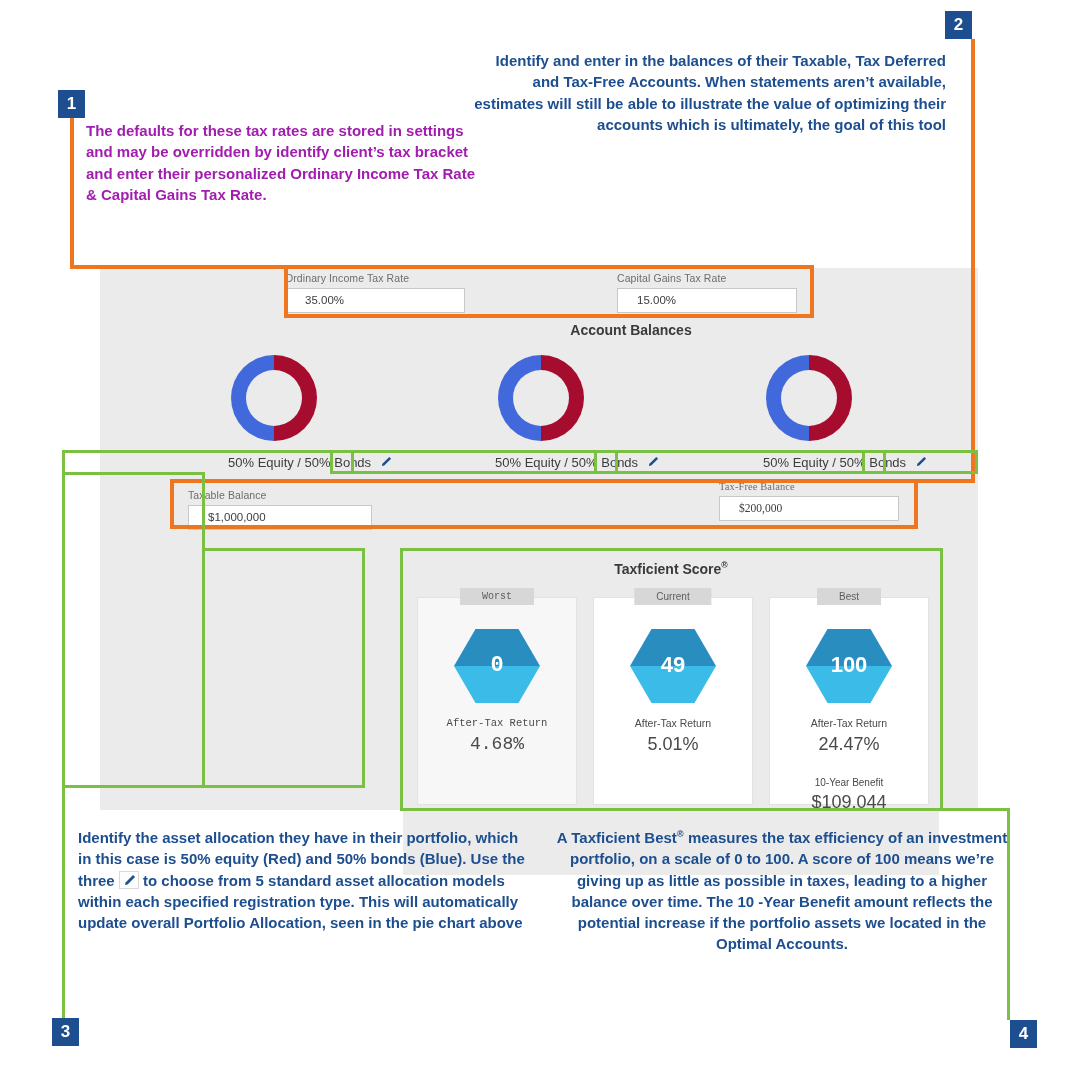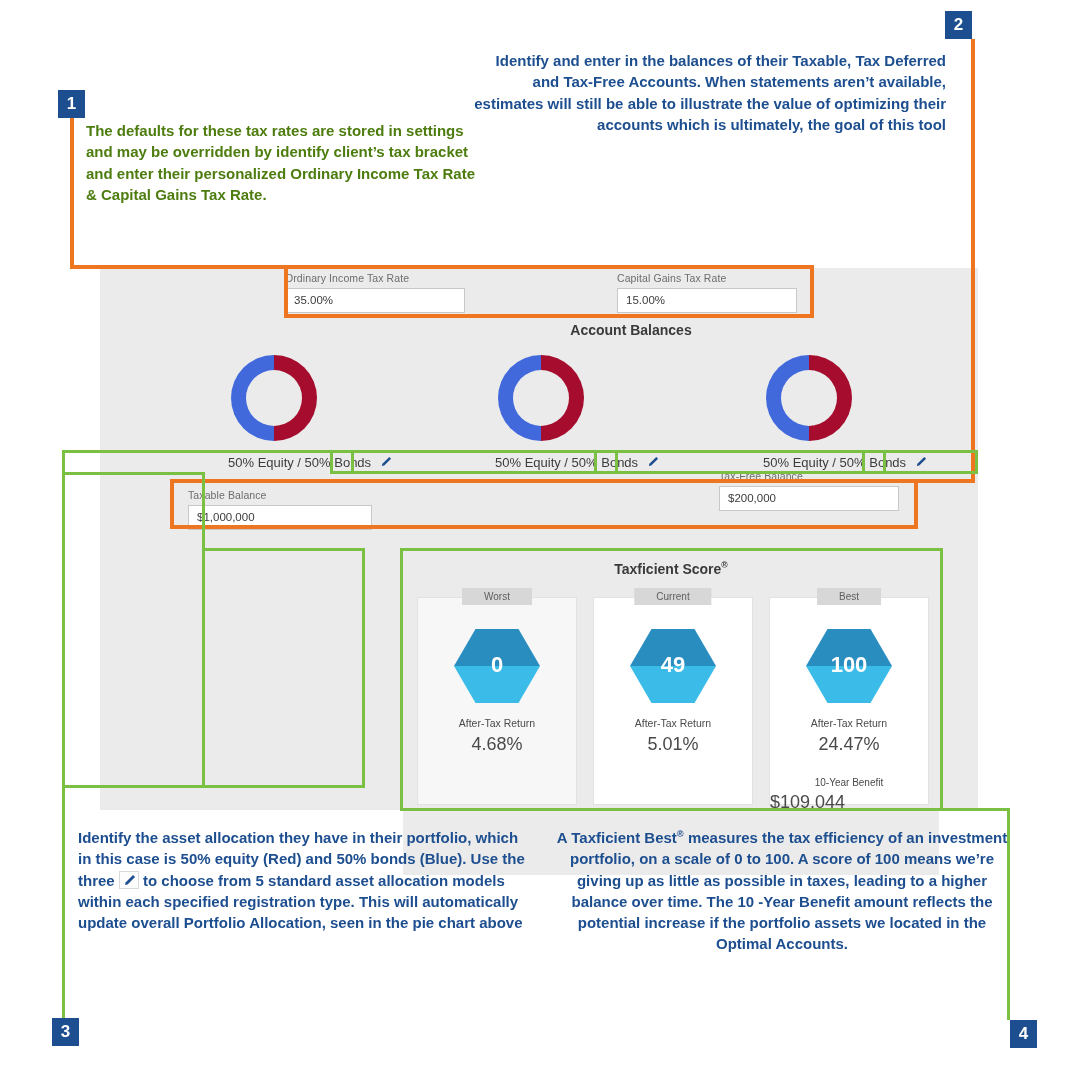--- a/index.html
+++ b/index.html
@@ -21,21 +21,21 @@
   
   .field { position: absolute; }
   .field-label {
     font-size: 10.5px; color: #6d6d6d; letter-spacing: .1px;
     margin-bottom: 4px; white-space: nowrap;
   }
   .field-input {
     background: #ffffff; border: 1px solid #c8c8c8;
     height: 25px; line-height: 23px;
     font-size: 11.5px; color: #3c3c3c;
-    padding: 0 8px; white-space: nowrap; overflow: hidden;
+    padding: 0 19px; white-space: nowrap; overflow: hidden;
   }
 
   
   .section-title {
     position: absolute; text-align: center;
     font-size: 14px; font-weight: bold; color: #3a3a3a;
   }
 
   
   .donut-wrap { position: absolute; }
@@ -85,21 +85,21 @@
     color: #3a3a3a; padding-top: 9px;
   }
   .score-cards {
     position: absolute; left: 14px; top: 46px;
     display: flex; gap: 16px;
   }
   .score-card {
     position: relative; width: 160px; height: 208px;
     background: #ffffff; border: 1px solid #e2e2e2;
   }
-  .score-card.muted { background: #f7f7f7; }
+  .score-card.muted { background: #f7f7f7; font-family: Liberation Mono, monospace; }
   .score-chip {
     position: absolute; left: 50%; top: -10px; transform: translateX(-50%);
     background: #d7d7d7; color: #5e5e5e;
     font-size: 10px; padding: 3px 22px; white-space: nowrap;
   }
   .hexwrap {
     position: relative; width: 86px; height: 74px; margin: 31px auto 0;
   }
   .hex {
     width: 86px; height: 74px;
@@ -115,29 +115,29 @@
   .score-sub {
     text-align: center; font-size: 10.5px; color: #4a4a4a; margin-top: 14px;
   }
   .score-val {
     text-align: center; font-size: 18px; color: #4a4a4a; margin-top: 5px;
   }
   .score-sub2 {
     text-align: center; font-size: 10px; color: #4a4a4a; margin-top: 22px;
   }
   .score-val2 {
-    text-align: left; font-size: 18px; color: #4a4a4a; margin-top: 4px;
+    text-align: center; font-size: 18px; color: #4a4a4a; margin-top: 4px;
   }
 
   
   .callout-text {
     position: absolute;
     color: #1d4e8f; font-weight: bold; font-size: 15px; line-height: 1.42;
   }
-  .callout-text.t1 { color: #4d7c0f; }
+  .callout-text.t1 { color: #a21caf; }
   .badge {
     position: absolute; width: 27px; height: 28px;
     background: #1d4e8f; color: #ffffff;
     font-size: 17px; font-weight: bold;
     display: flex; align-items: center; justify-content: center;
   }
   .line { position: absolute; background: #ee7621; }
   .line.green { background: #7ac143; }
 
   .inline-pencil {
@@ -200,21 +200,21 @@
       <svg width="12" height="12" viewBox="0 0 12 12">
           <path d="M9.3 0.9 L11.1 2.7 L4.2 9.6 L1.9 10.1 L2.4 7.8 Z" fill="#1d4e8f"></path>
         </svg>
     </span>
   </div>
 
   <div class="field" style="left:188px; top:489px; width:184px;">
     <div class="field-label">Taxable Balance</div>
     <div class="field-input">$1,000,000</div>
   </div>
-  <div class="field" style="left:719px; top:470px; width:180px;">
+  <div class="field" style="left:719px; top:481px; width:180px;font-family:Liberation Serif, serif;">
     <div class="field-label">Tax-Free Balance</div>
     <div class="field-input">$200,000</div>
   </div>
 
 
   <div class="score-panel">
     <div class="score-panel-title">
       <span>Taxficient Score</span><span class="sup">®</span>
     </div>
 

